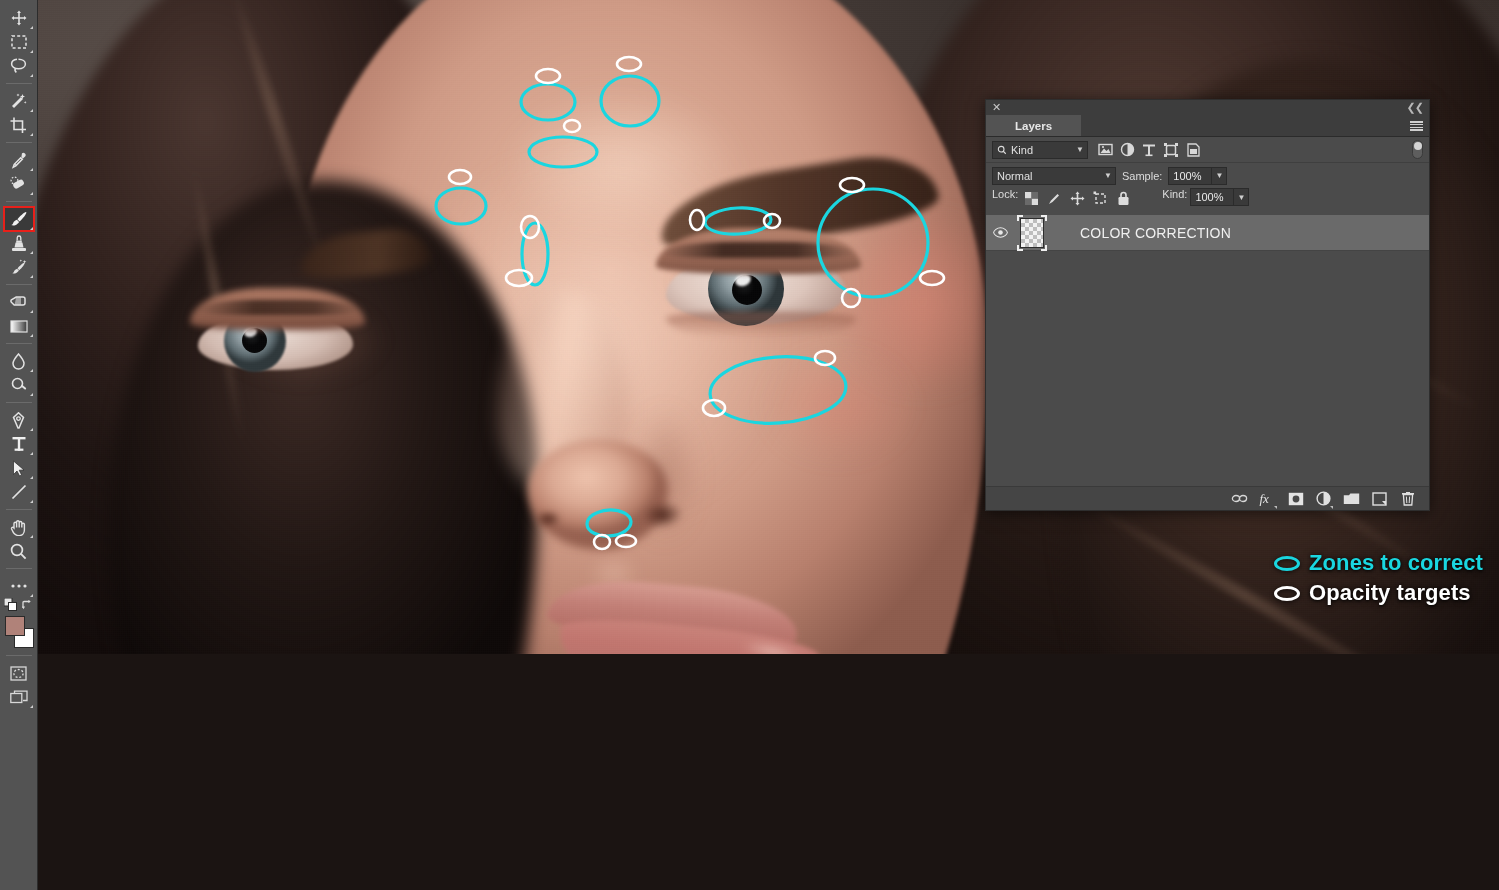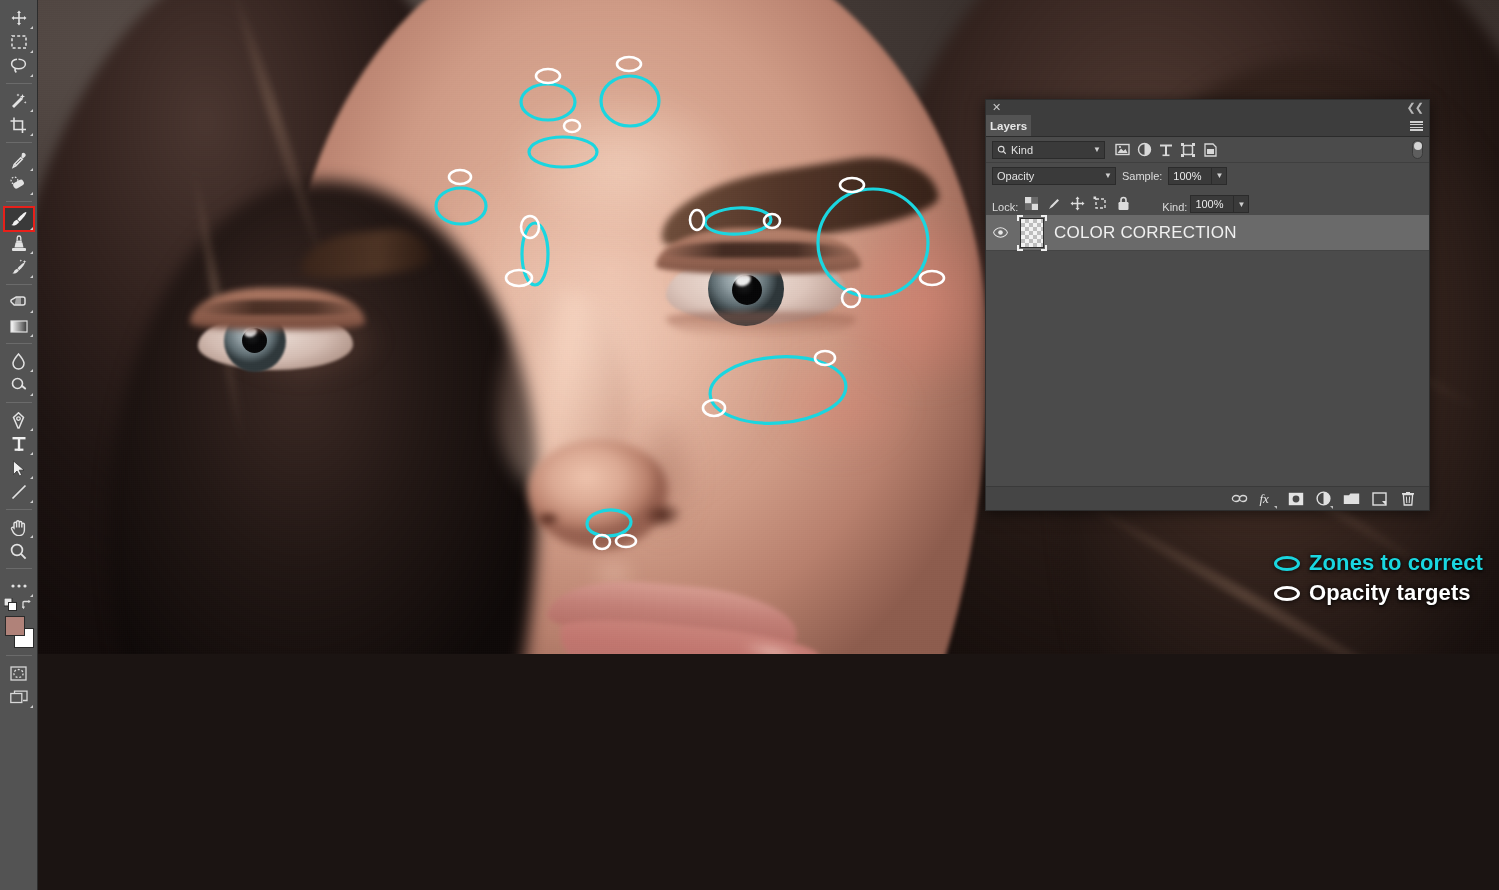--- a/index.html
+++ b/index.html
@@ -384,21 +384,21 @@
   }
   #lp-close { color: #c9c9c9; font-size: 11px; line-height: 1; cursor: pointer; }
   #lp-collapse { color: #b8b8b8; font-size: 11px; line-height: 1; cursor: pointer; letter-spacing: -1px; }
   #lp-tabs {
     height: 22px; background: #3d3d3d;
     display: flex; align-items: stretch;
     border-bottom: 1px solid #2b2b2b;
     position: relative;
   }
   .lp-tab {
-    padding: 0 4px; display: flex; align-items: center;
+    padding: 0 29px; display: flex; align-items: center;
     font-size: 11.5px; font-weight: bold; color: #e7e7e7;
     background: #535353; cursor: pointer;
   }
   #lp-menu {
     position: absolute; right: 6px; top: 6px;
     width: 13px; height: 10px;
     display: flex; flex-direction: column; justify-content: space-between;
     cursor: pointer;
   }
   #lp-menu i { display: block; height: 1.6px; background: #cfcfcf; }
@@ -409,21 +409,21 @@
     padding: 0 6px;
     border-bottom: 1px solid #3f3f3f;
   }
   .sel-box {
     height: 18px; background: #3a3a3a; border: 1px solid #2b2b2b;
     display: flex; align-items: center; gap: 4px;
     padding: 0 3px 0 4px; color: #e0e0e0; font-size: 11px;
     cursor: pointer;
   }
   .sel-box .caret { margin-left: auto; font-size: 8px; color: #cfcfcf; }
-  #kind-box { width: 113px; }
+  #kind-box { width: 96px; }
   .fic { width: 22px; height: 20px; display: flex; align-items: center; justify-content: center; cursor: pointer; }
   #filter-toggle {
     margin-left: auto; width: 11px; height: 19px; border-radius: 6px;
     background: #5e5e5e; border: 1px solid #3a3a3a;
     display: flex; align-items: flex-start; justify-content: center; padding-top: 1px;
     cursor: pointer;
   }
   #filter-toggle i { width: 8px; height: 8px; border-radius: 50%; background: #d4d4d4; display: block; }
 
   #lp-blend {
@@ -438,21 +438,21 @@
     padding: 0 4px; cursor: text;
   }
   .num-caret {
     width: 15px; height: 18px; background: #3a3a3a; border: 1px solid #2b2b2b;
     border-left: none;
     display: flex; align-items: center; justify-content: center;
     font-size: 8px; color: #cfcfcf; cursor: pointer;
   }
   #lp-lock {
     height: 25px; background: #4b4b4b;
-    display: flex; align-items: flex-end; padding: 0 6px; gap: 3px;
+    display: flex; align-items: flex-start; padding: 0 6px; gap: 3px;
   }
   .lic { width: 20px; height: 20px; display: flex; align-items: center; justify-content: center; cursor: pointer; }
 
   #lp-list { flex: 1; background: #4b4b4b; overflow: hidden; padding-top: 2px; }
   .layer-row {
     height: 36px; display: flex; align-items: center;
     border-bottom: 1px solid #444;
     cursor: pointer;
   }
   .layer-row.active { background: #6a6a6a; }
@@ -472,21 +472,21 @@
   }
   .lthumb.photo {
     background: radial-gradient(60% 55% at 42% 32%, #e0b49c 0%, #c08a72 34%, #51332a 62%, #1d1210 100%);
   }
   .sel-brackets { position: relative; padding: 3px; }
   .sel-brackets .bk { position: absolute; width: 6px; height: 6px; border: 2px solid #f0f0f0; }
   .sel-brackets .bk.tl { left: 0; top: 0; border-right: none; border-bottom: none; }
   .sel-brackets .bk.tr { right: 0; top: 0; border-left: none; border-bottom: none; }
   .sel-brackets .bk.bl { left: 0; bottom: 0; border-right: none; border-top: none; }
   .sel-brackets .bk.br { right: 0; bottom: 0; border-left: none; border-top: none; }
-  .lname { flex: 1; font-size: 17px; color: #f0f0f0; padding-left: 4px; letter-spacing: .2px; }
+  .lname { flex: 1; font-size: 14px; color: #f0f0f0; padding-left: 4px; letter-spacing: .2px; margin-left: 26px; }
   .lock-cell { width: 26px; display: flex; align-items: center; justify-content: center; }
 
   #lp-footer {
     height: 24px; background: #454545; border-top: 1px solid #3a3a3a;
     display: flex; align-items: center; justify-content: flex-end;
     gap: 9px; padding-right: 12px;
   }
   .fbtn { width: 19px; height: 19px; display: flex; align-items: center; justify-content: center; cursor: pointer; position: relative; }
   .fbtn .dot-caret { position: absolute; right: 0px; bottom: -1px; width: 0; height: 0;
     border-left: 3px solid transparent; border-top: 3px solid #bdbdbd; }
@@ -854,21 +854,21 @@
           <rect x="3" y="6" width="7" height="5" fill="#d8d8d8"></rect>
         </svg>
       </div>
       <div id="filter-toggle">
           <i></i>
         </div>
     </div>
 
     <div id="lp-blend">
       <div class="sel-box" id="blend-box">
-        <span>Opacity</span>
+        <span>Normal</span>
         <span class="caret">▼</span>
       </div>
       <span class="lbl-s">Sample:</span>
       <div style="display:flex">
         <div class="num-box">100%</div>
         <div class="num-caret">▼</div>
       </div>
     </div>
 
     <div id="lp-lock">

